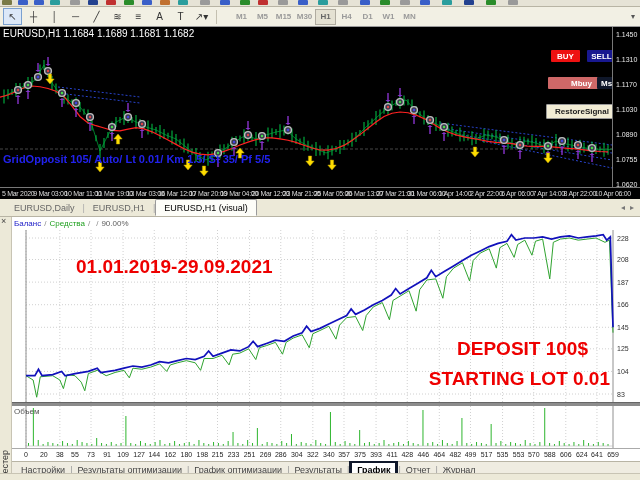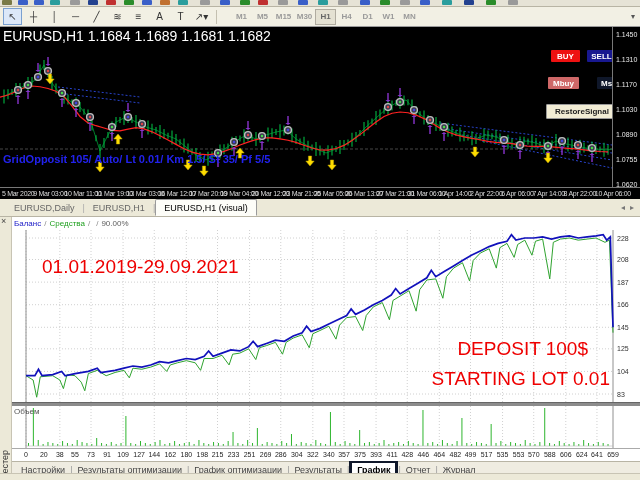--- a/index.html
+++ b/index.html
@@ -15,27 +15,27 @@
   .tool.active{background:#dce8f8;border:1px solid #7aa0d0;}
   .tsep{width:1px;height:14px;background:#c4c0b0;margin:0 4px;}
   #timeframes{display:flex;margin-left:10px;}
   .tf{min-width:19px;height:14px;display:flex;align-items:center;justify-content:center;
       font-size:8px;font-weight:bold;color:#9a9a9a;border:1px solid transparent;}
   .tf.active{color:#666;background:#e4e1d2;border:1px solid #b0aca0;}
   #tb-overflow{margin-left:auto;font-size:8px;color:#555;padding-right:3px;}
   
   #chart{position:relative;height:172px;background:#000;}
   #price-svg{position:absolute;left:0;top:0;}
-  #chart-title{position:absolute;left:3px;top:1px;font-size:14px;color:#fff;white-space:nowrap;}
+  #chart-title{position:absolute;left:3px;top:1px;font-size:10px;color:#fff;white-space:nowrap;}
   #grid-overlay-text{position:absolute;left:3px;top:126px;font-size:11px;font-weight:bold;color:#2222ee;white-space:nowrap;}
   .cbtn{position:absolute;height:12px;display:flex;align-items:center;justify-content:center;
         font-size:8px;font-weight:bold;color:#fff;border-radius:1px;cursor:pointer;}
   #btn-buy{left:551px;top:23px;width:29px;background:#ee1111;}
   #btn-sell{left:587px;top:23px;width:29px;background:#181890;}
-  #btn-mbuy{left:548px;top:50px;width:31px;background:#cf6868;}
+  #btn-mbuy{left:548px;top:50px;width:53px;background:#cf6868;padding-left:7px;}
   #btn-msell{left:597px;top:50px;width:28px;background:#0f172a;}
   #btn-restore{left:546px;top:77px;width:70px;height:13px;background:#f2edd5;color:#222;border:1px solid #999;}
   #price-scale{position:absolute;right:0;top:0;bottom:11px;width:27px;background:#000;border-left:1px solid #787878;}
   #price-scale span{position:absolute;left:3px;font-size:7px;color:#e8e8e8;}
   #time-axis{position:absolute;left:0;right:0;bottom:0;height:11px;background:#000;border-top:1px solid #787878;}
   #time-axis span{position:absolute;top:2px;font-size:7px;letter-spacing:-0.3px;color:#dcdcdc;white-space:nowrap;}
   
   #chart-tabs{height:17px;background:#ece9d8;border-bottom:1px solid #b8b4a4;display:flex;align-items:center;padding-left:6px;}
   .ctab{font-size:9px;color:#666;padding:1px 8px;display:flex;align-items:center;height:13px;}
   .ctab.active{background:#fdfdf8;border:1px solid #9a9a9a;border-bottom:1px solid #fdfdf8;color:#000;border-radius:2px 2px 0 0;}
@@ -46,21 +46,21 @@
   #tester-side{width:11px;background:#ece9d8;border-right:1px solid #c8c4b4;position:relative;flex:none;}
   #tester-close{position:absolute;top:0;left:1px;font-size:9px;color:#444;cursor:pointer;line-height:9px;}
   #tester-vlabel{position:absolute;bottom:3px;left:0px;font-size:9px;color:#333;
                  writing-mode:vertical-rl;transform:rotate(180deg);}
   #tester-main{position:relative;width:629px;}
   #tester-header{height:13px;display:flex;align-items:center;font-size:8px;white-space:nowrap;overflow:hidden;padding-left:2px;background:#fff;}
   #tester-header .h-sep{color:#888;margin:0 3px;}
   #h-bal{color:#2020c8;} #h-eq{color:#20a020;text-align:right;} #h-desc,#h-q{color:#606060;}
   #tester-graph{position:relative;height:172px;background:#fff;}
   #tester-graph svg,#tester-volume svg{position:absolute;left:0;top:0;}
-  .ann{position:absolute;font-weight:normal;white-space:nowrap;}
+  .ann{position:absolute;font-weight:bold;white-space:nowrap;margin-left:34px;}
   #ann-period{left:30px;top:26px;font-size:19px;}
   #ann-deposit{right:52px;top:108px;font-size:19px;}
   #ann-lot{right:30px;top:138px;font-size:19px;}
   #vol-splitter{height:3px;background:#8c8c8c;border-top:1px solid #666;}
   #tester-volume{position:relative;height:42px;background:#fff;}
   #vol-label{position:absolute;left:2px;top:1px;font-size:8px;color:#555;z-index:2;}
   #tester-xaxis{position:relative;height:12px;background:#fff;border-top:1px solid #aaa;}
   #tester-xaxis span{position:absolute;top:2px;font-size:7px;color:#222;transform:translateX(-50%);}
   #tester-tabs{height:15px;background:#efece1;border-top:1px solid #b8b4a4;display:flex;align-items:center;padding-left:4px;font-size:9px;}
   .ttab{color:#444;padding:0 5px;height:13px;display:flex;align-items:center;}

